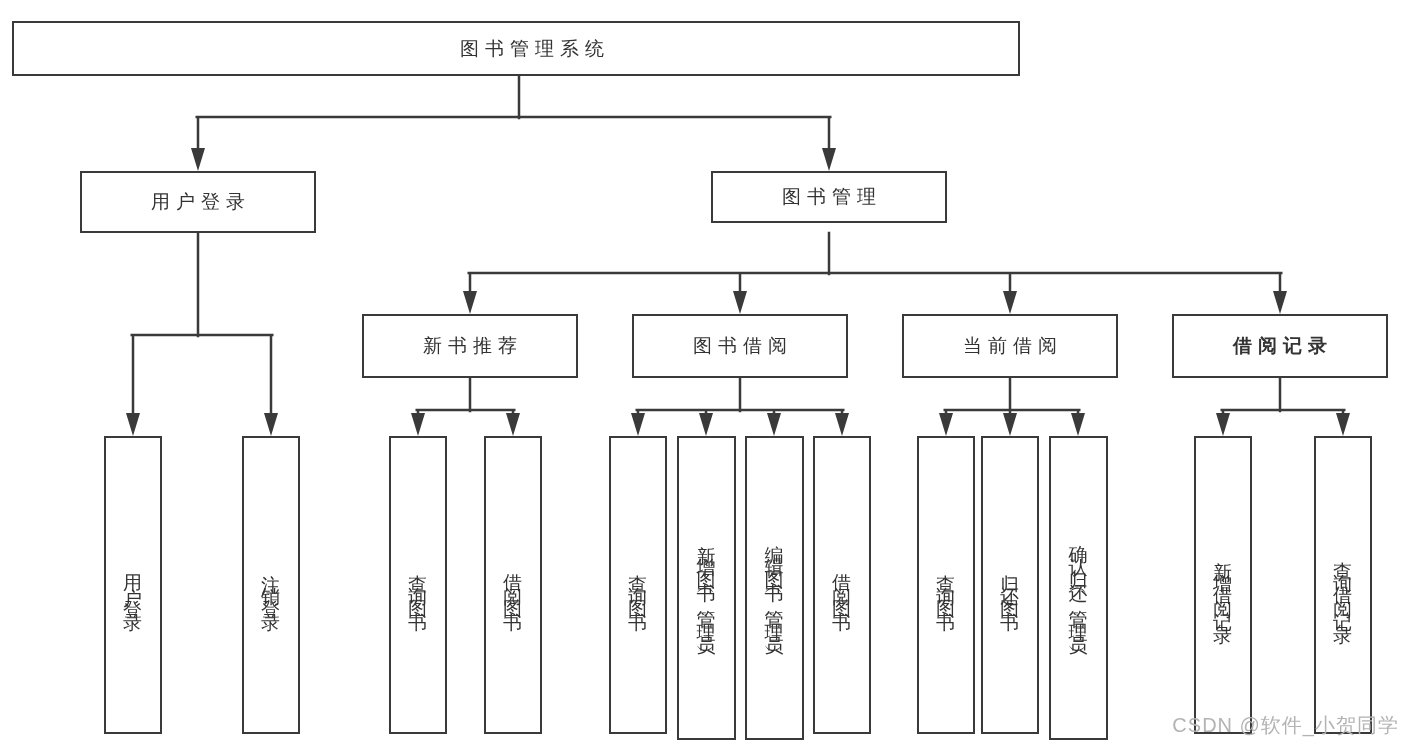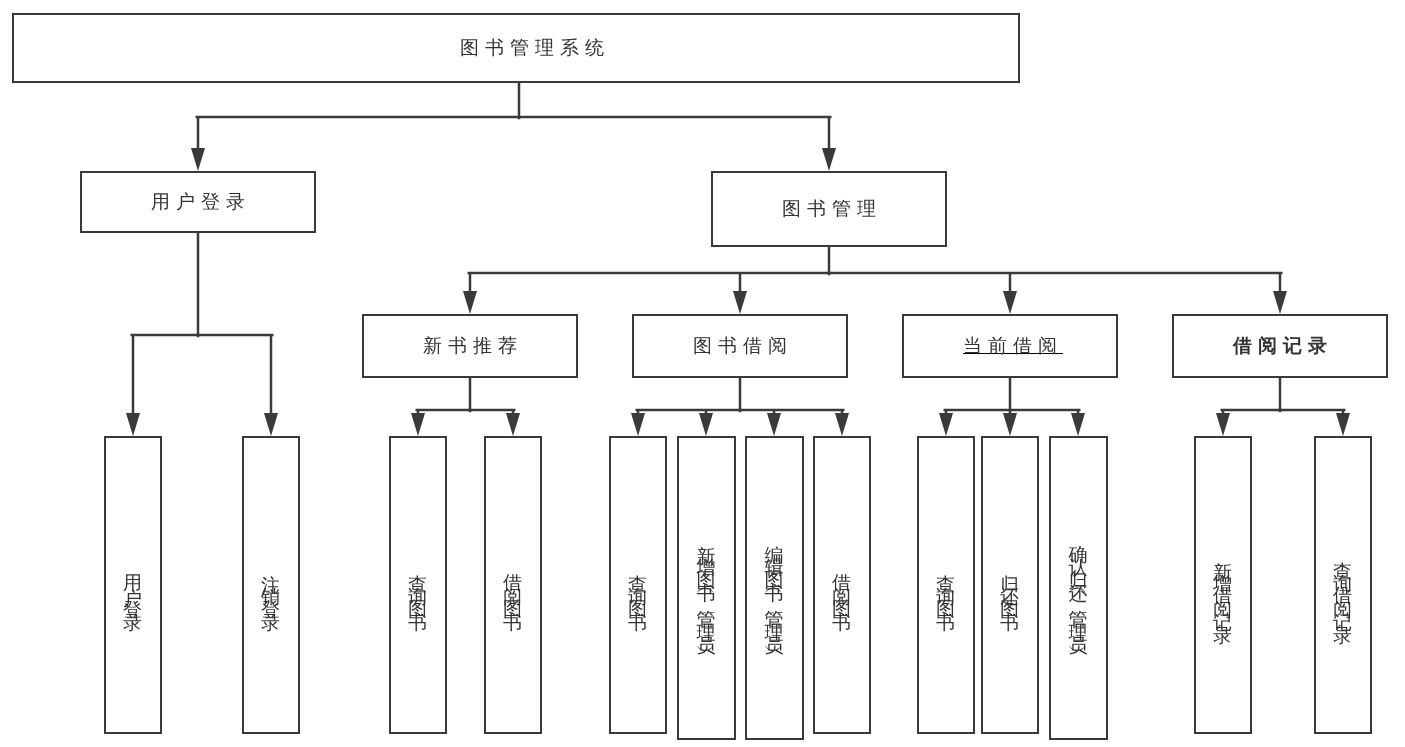--- a/index.html
+++ b/index.html
@@ -37,26 +37,26 @@
   }
   .vnode .lbl {
     writing-mode: vertical-rl;
     text-orientation: mixed;
     letter-spacing: 0.68em;
     text-indent: 0;
     white-space: normal;
     line-height: 1;
   }
   
-  .n-root        { left: 12px;   top: 13px;  width: 1008px; height: 70px; padding-left: 32px; }
+  .n-root        { left: 12px;   top: 21px;  width: 1008px; height: 55px; padding-left: 32px; }
   .n-user-login  { left: 80px;   top: 171px; width: 236px;  height: 62px; }
-  .n-book-mgmt   { left: 711px;  top: 171px; width: 236px;  height: 76px; }
+  .n-book-mgmt   { left: 711px;  top: 171px; width: 236px;  height: 52px; }
   .n-new-rec     { left: 362px;  top: 314px; width: 216px;  height: 64px; }
   .n-book-borrow { left: 632px;  top: 314px; width: 216px;  height: 64px; }
-  .n-cur-borrow  { left: 902px;  top: 314px; width: 216px;  height: 64px; text-decoration: underline; }
+  .n-cur-borrow  { left: 902px;  top: 314px; width: 216px;  height: 64px; }
   .n-borrow-rec  { left: 1172px; top: 314px; width: 216px;  height: 64px; font-weight: bold; }
   .vnode         { top: 436px; width: 58px; height: 298px; }
   .vnode.tall    { height: 304px; }
   .n-ul-login    { left: 104px; }
   .n-ul-logout   { left: 242px; }
   .n-nb-query    { left: 389px; }
   .n-nb-borrow   { left: 484px; }
   .n-bb-query    { left: 609px; }
   .n-bb-add      { left: 677px; width: 59px; }
   .n-bb-edit     { left: 745px; width: 59px; }
@@ -167,14 +167,15 @@
     <span class="lbl">确认归还（管理员）</span>
   </div>
 
   <div class="node vnode n-br-add">
     <span class="lbl">新增借阅记录</span>
   </div>
   <div class="node vnode n-br-query">
     <span class="lbl">查询借阅记录</span>
   </div>
 
+  <div id="watermark">CSDN @软件_小贺同学</div>
 
 </div>
 
 </body></html>

